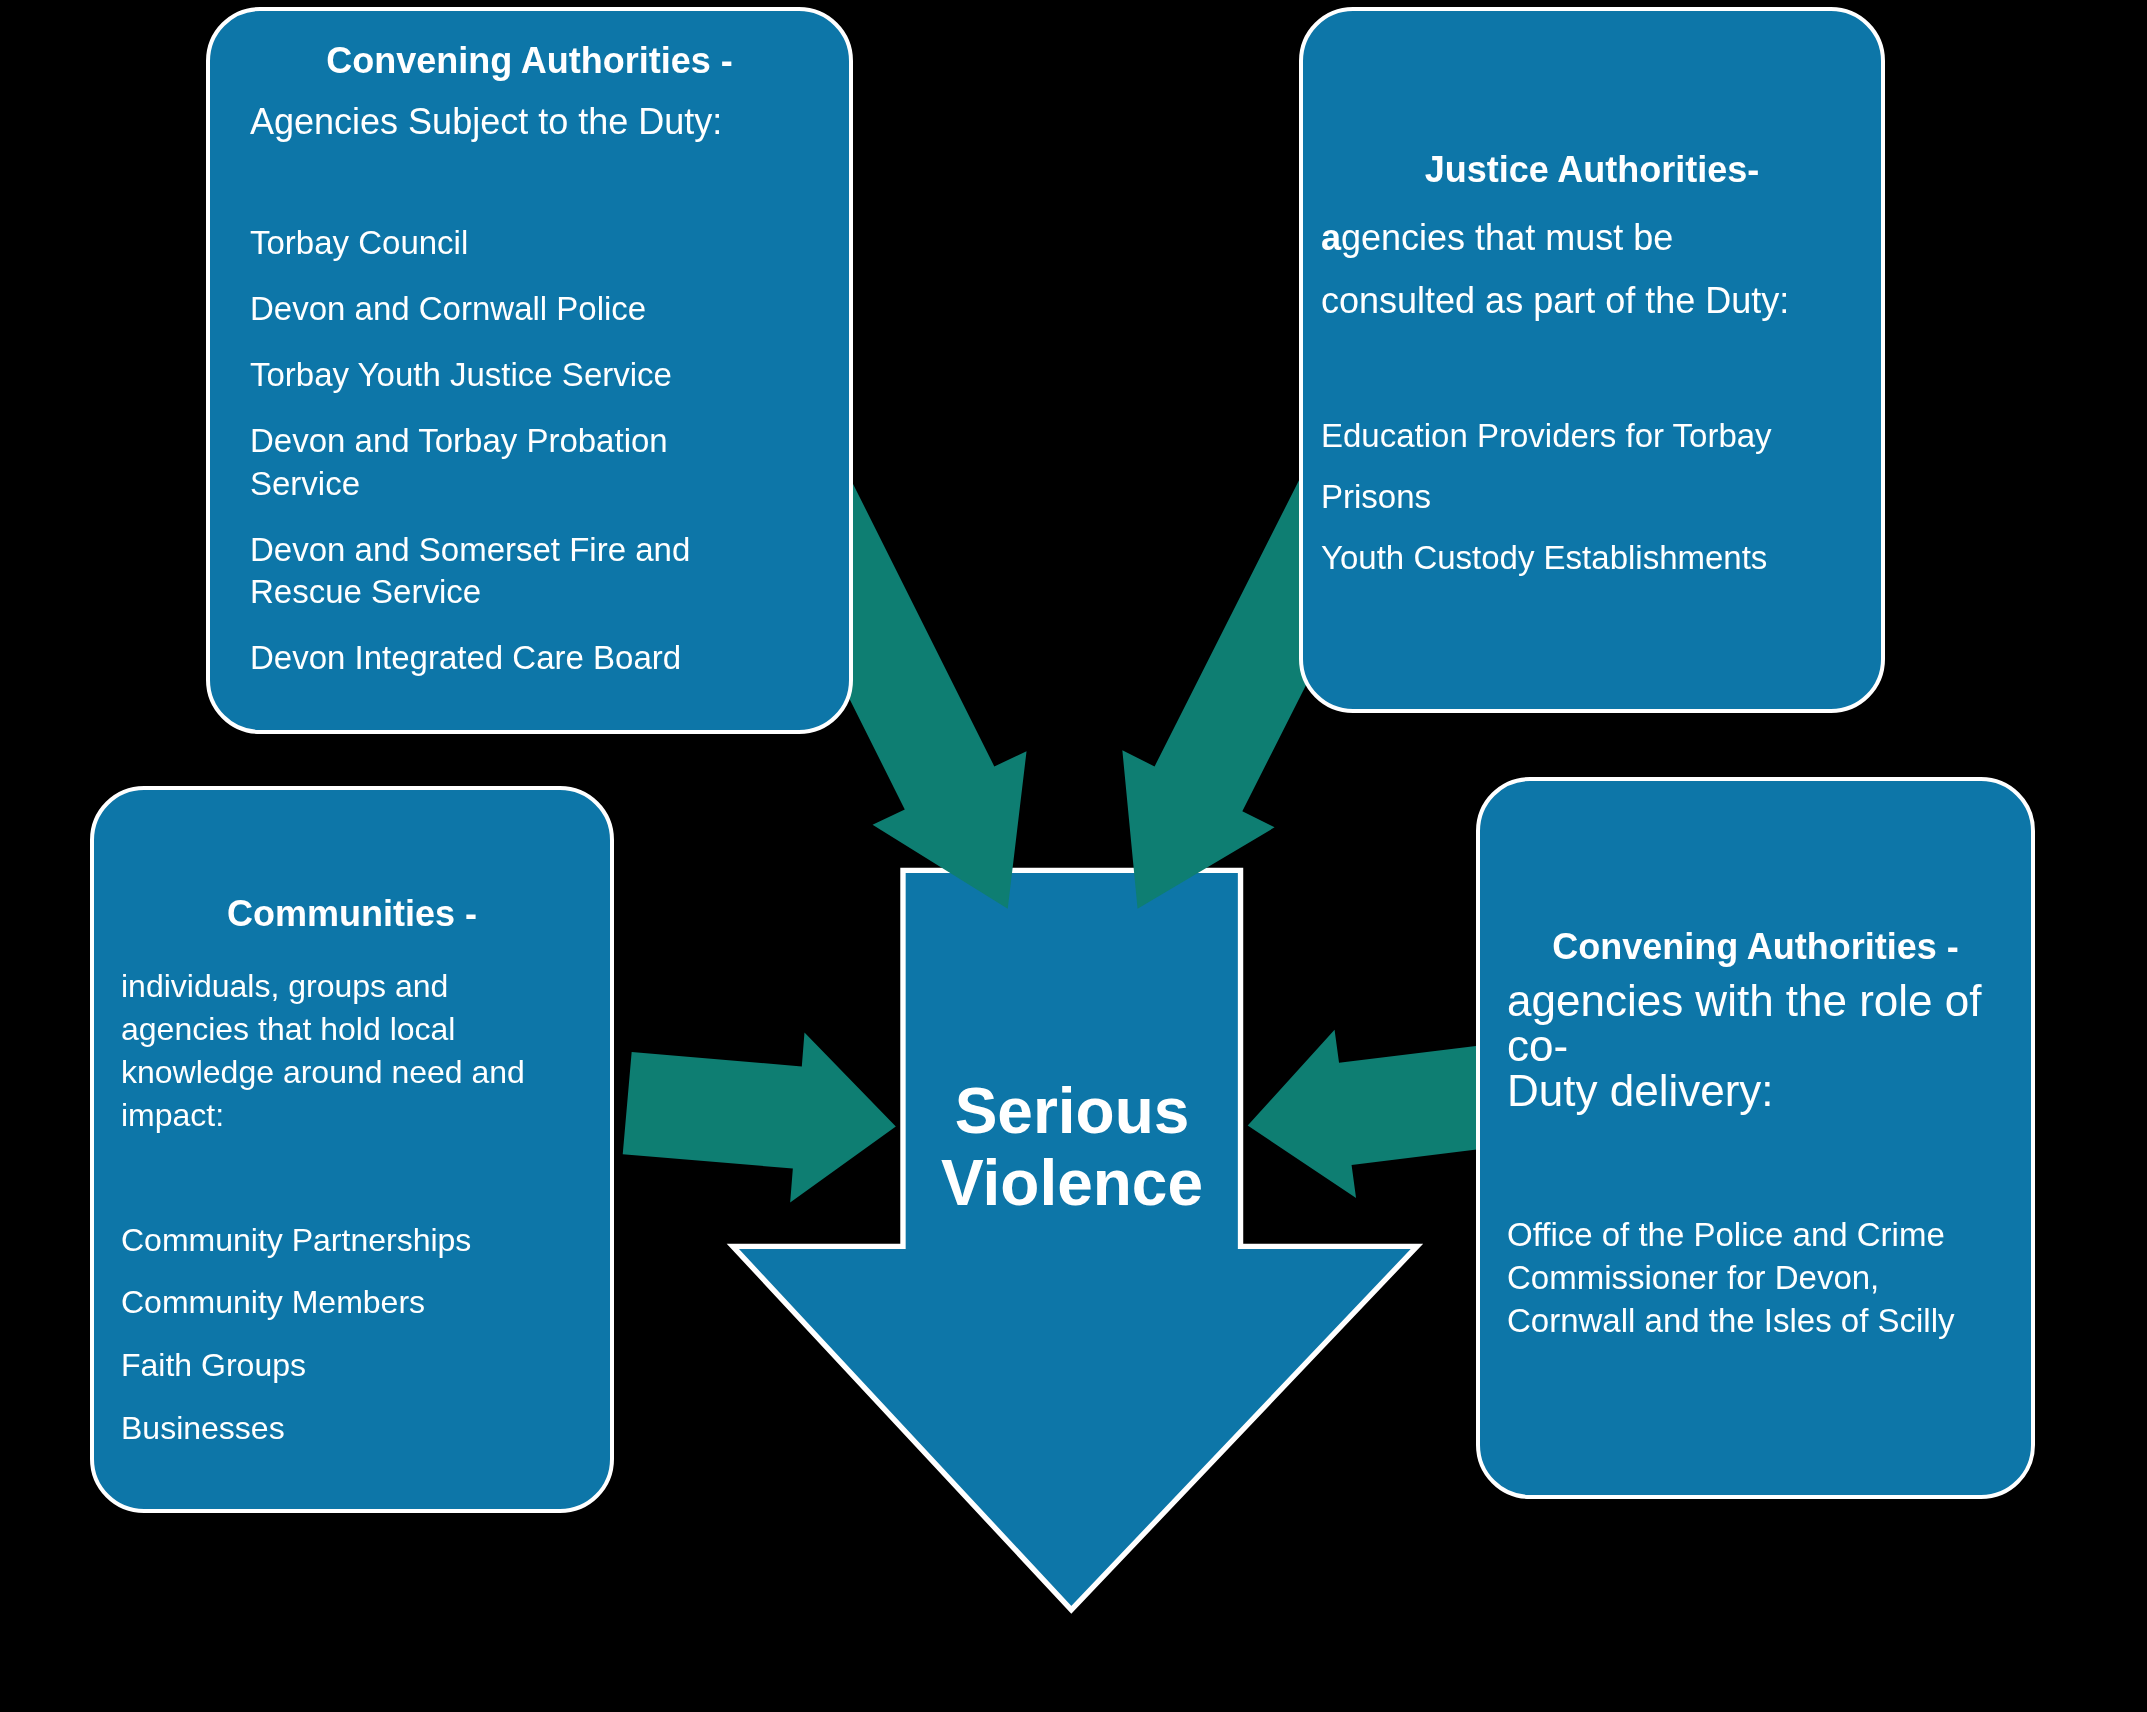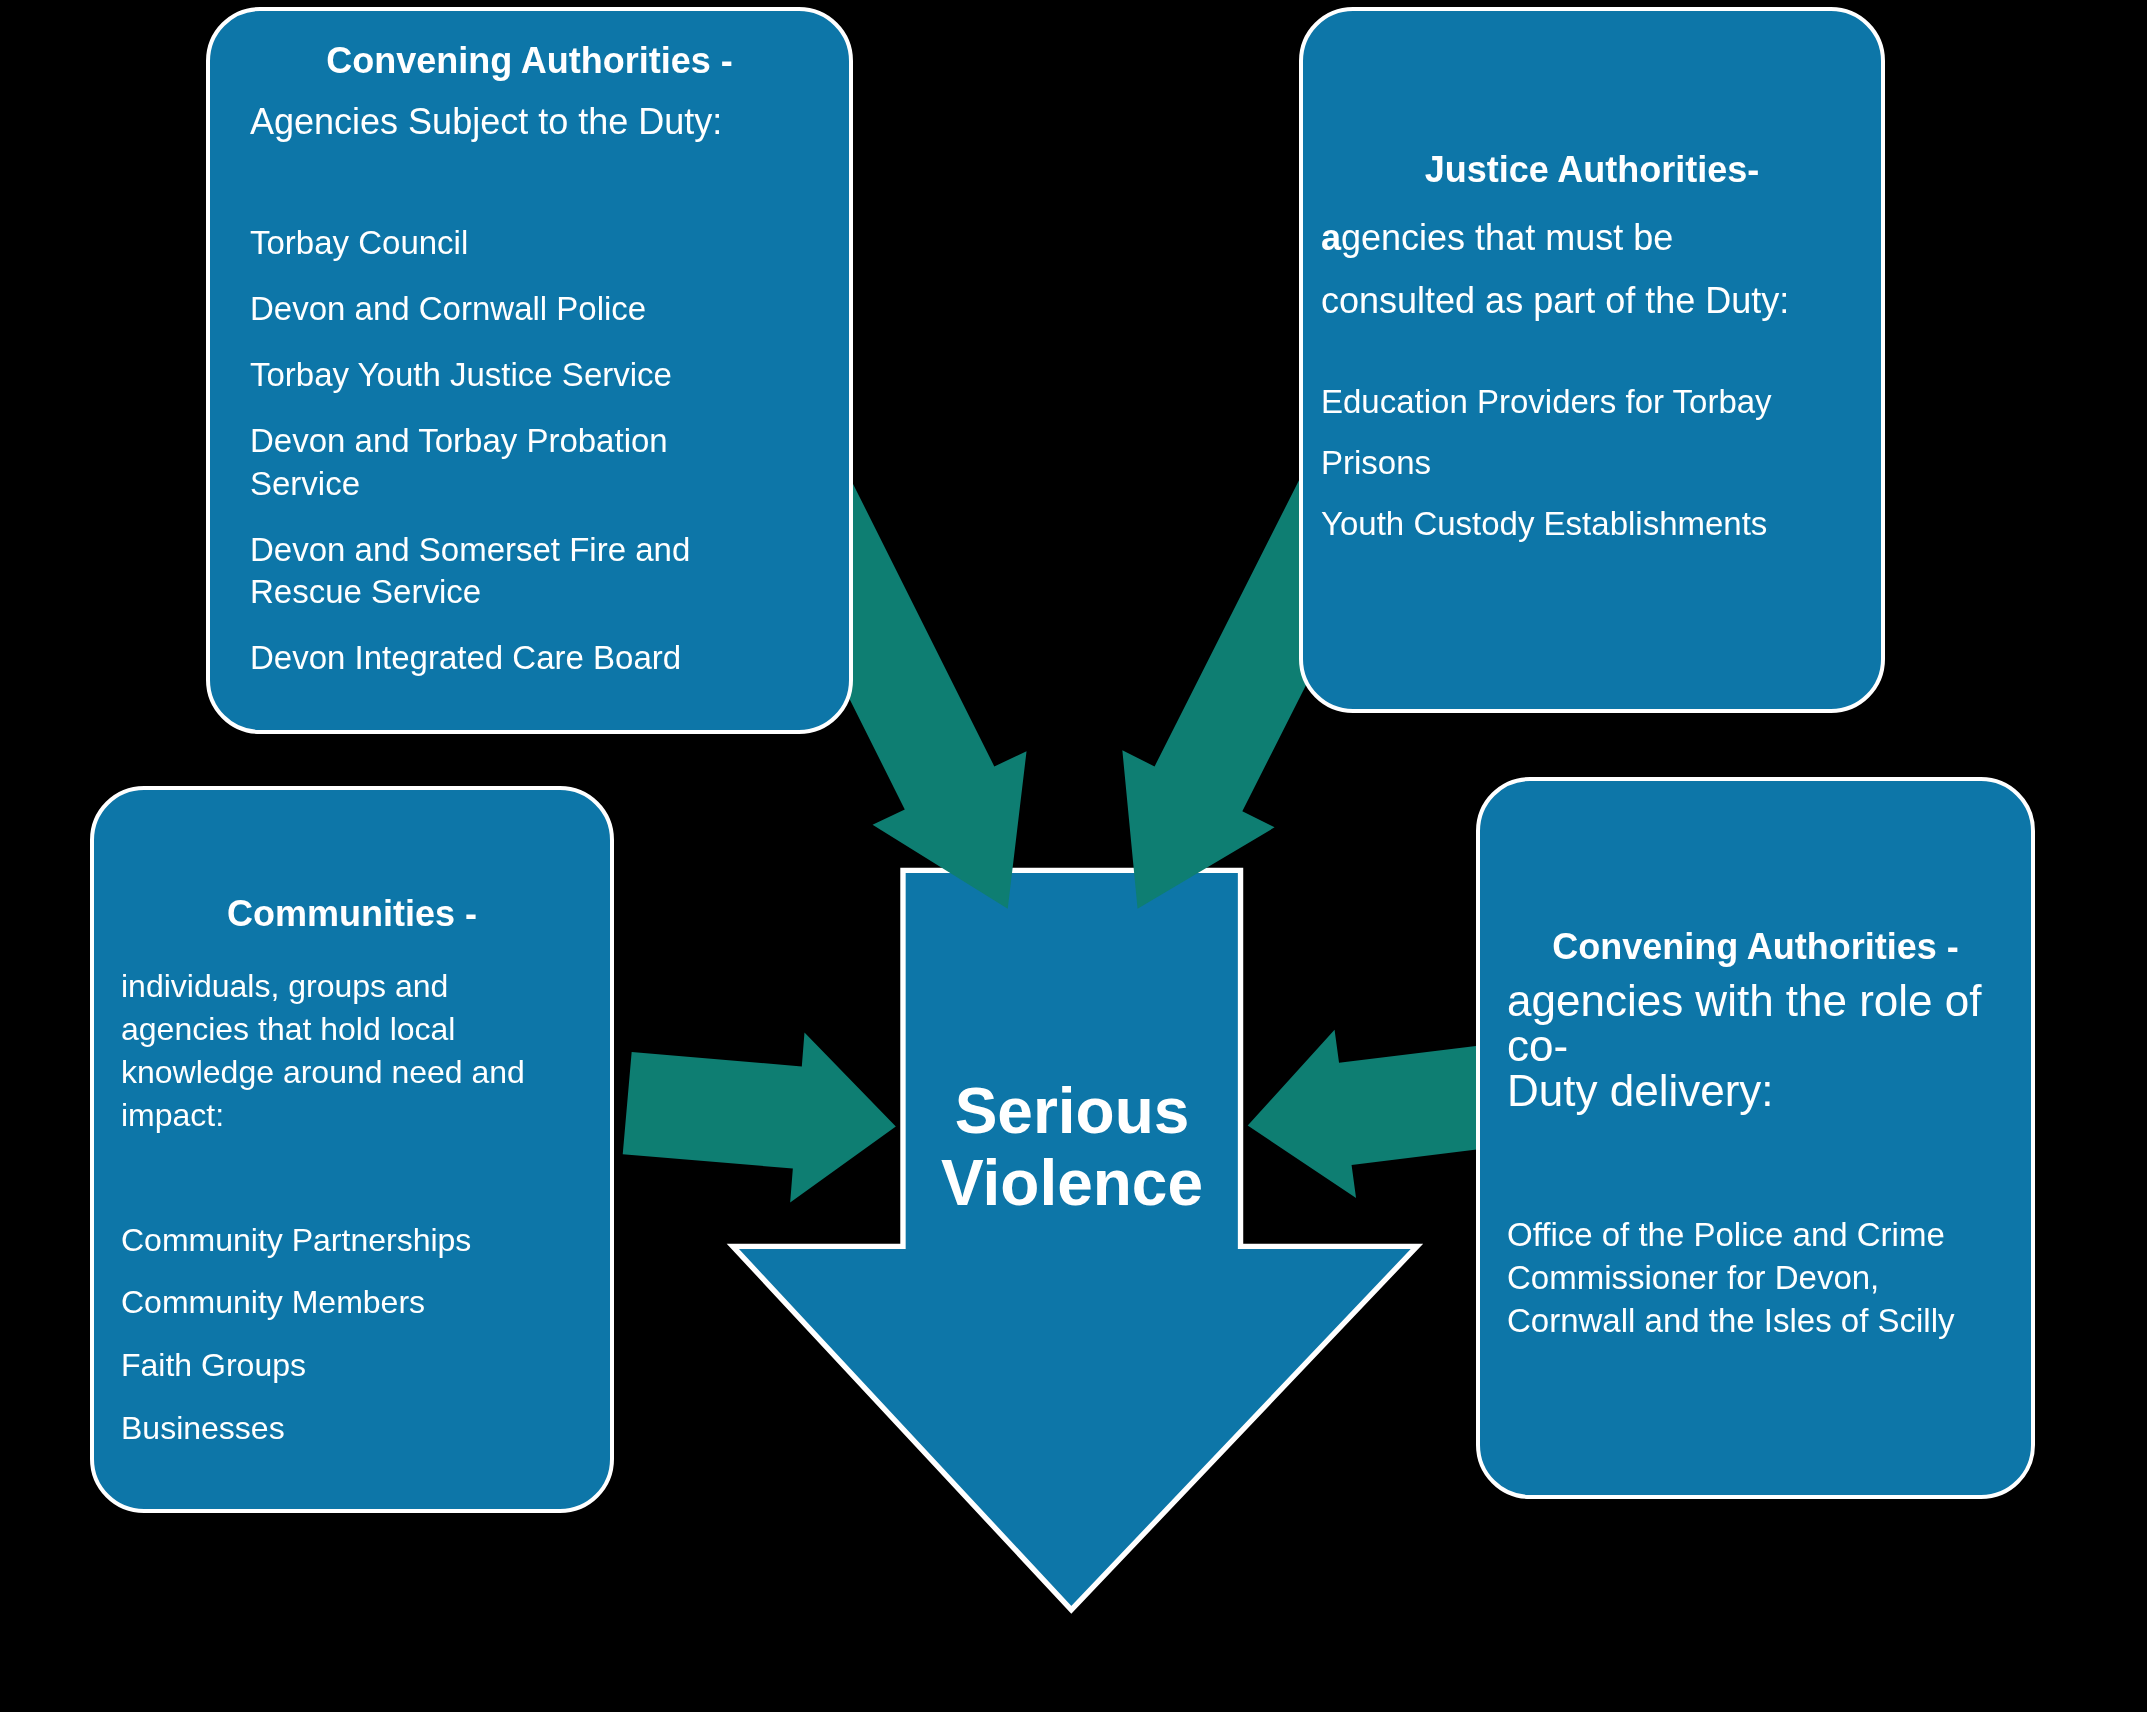--- a/index.html
+++ b/index.html
@@ -36,21 +36,21 @@
   .box .line{display:block;}
 
   
   .box-specified{left:206px;top:7.2px;width:647px;height:727px;padding:27px 40px 0 40px;}
   .box-specified .subtitle{margin-top:14.3px;font-size:36px;}
   .box-specified .items{margin-top:76px;max-width:515px;}
 
   
   .box-relevant{left:1299px;top:7.2px;width:586px;height:706px;padding:136px 18px 0 18px;}
   .box-relevant .subtitle{margin-top:12.5px;line-height:63px;}
-  .box-relevant .items{margin-top:48px;}
+  .box-relevant .items{margin-top:82px;}
   .box-relevant .item{margin-bottom:18px;line-height:43px;}
 
   
   .box-communities{left:90px;top:786px;width:524px;height:727px;padding:101px 27px 0 27px;font-size:32px;}
   .box-communities .subtitle{margin-top:27px;font-size:32px;line-height:43px;}
   .box-communities .items{margin-top:82px;font-size:32px;}
   .box-communities .item{margin-bottom:19.7px;line-height:43px;}
 
   
   .box-convening{left:1476px;top:777px;width:559px;height:722px;padding:143px 27px 0 27px;}

